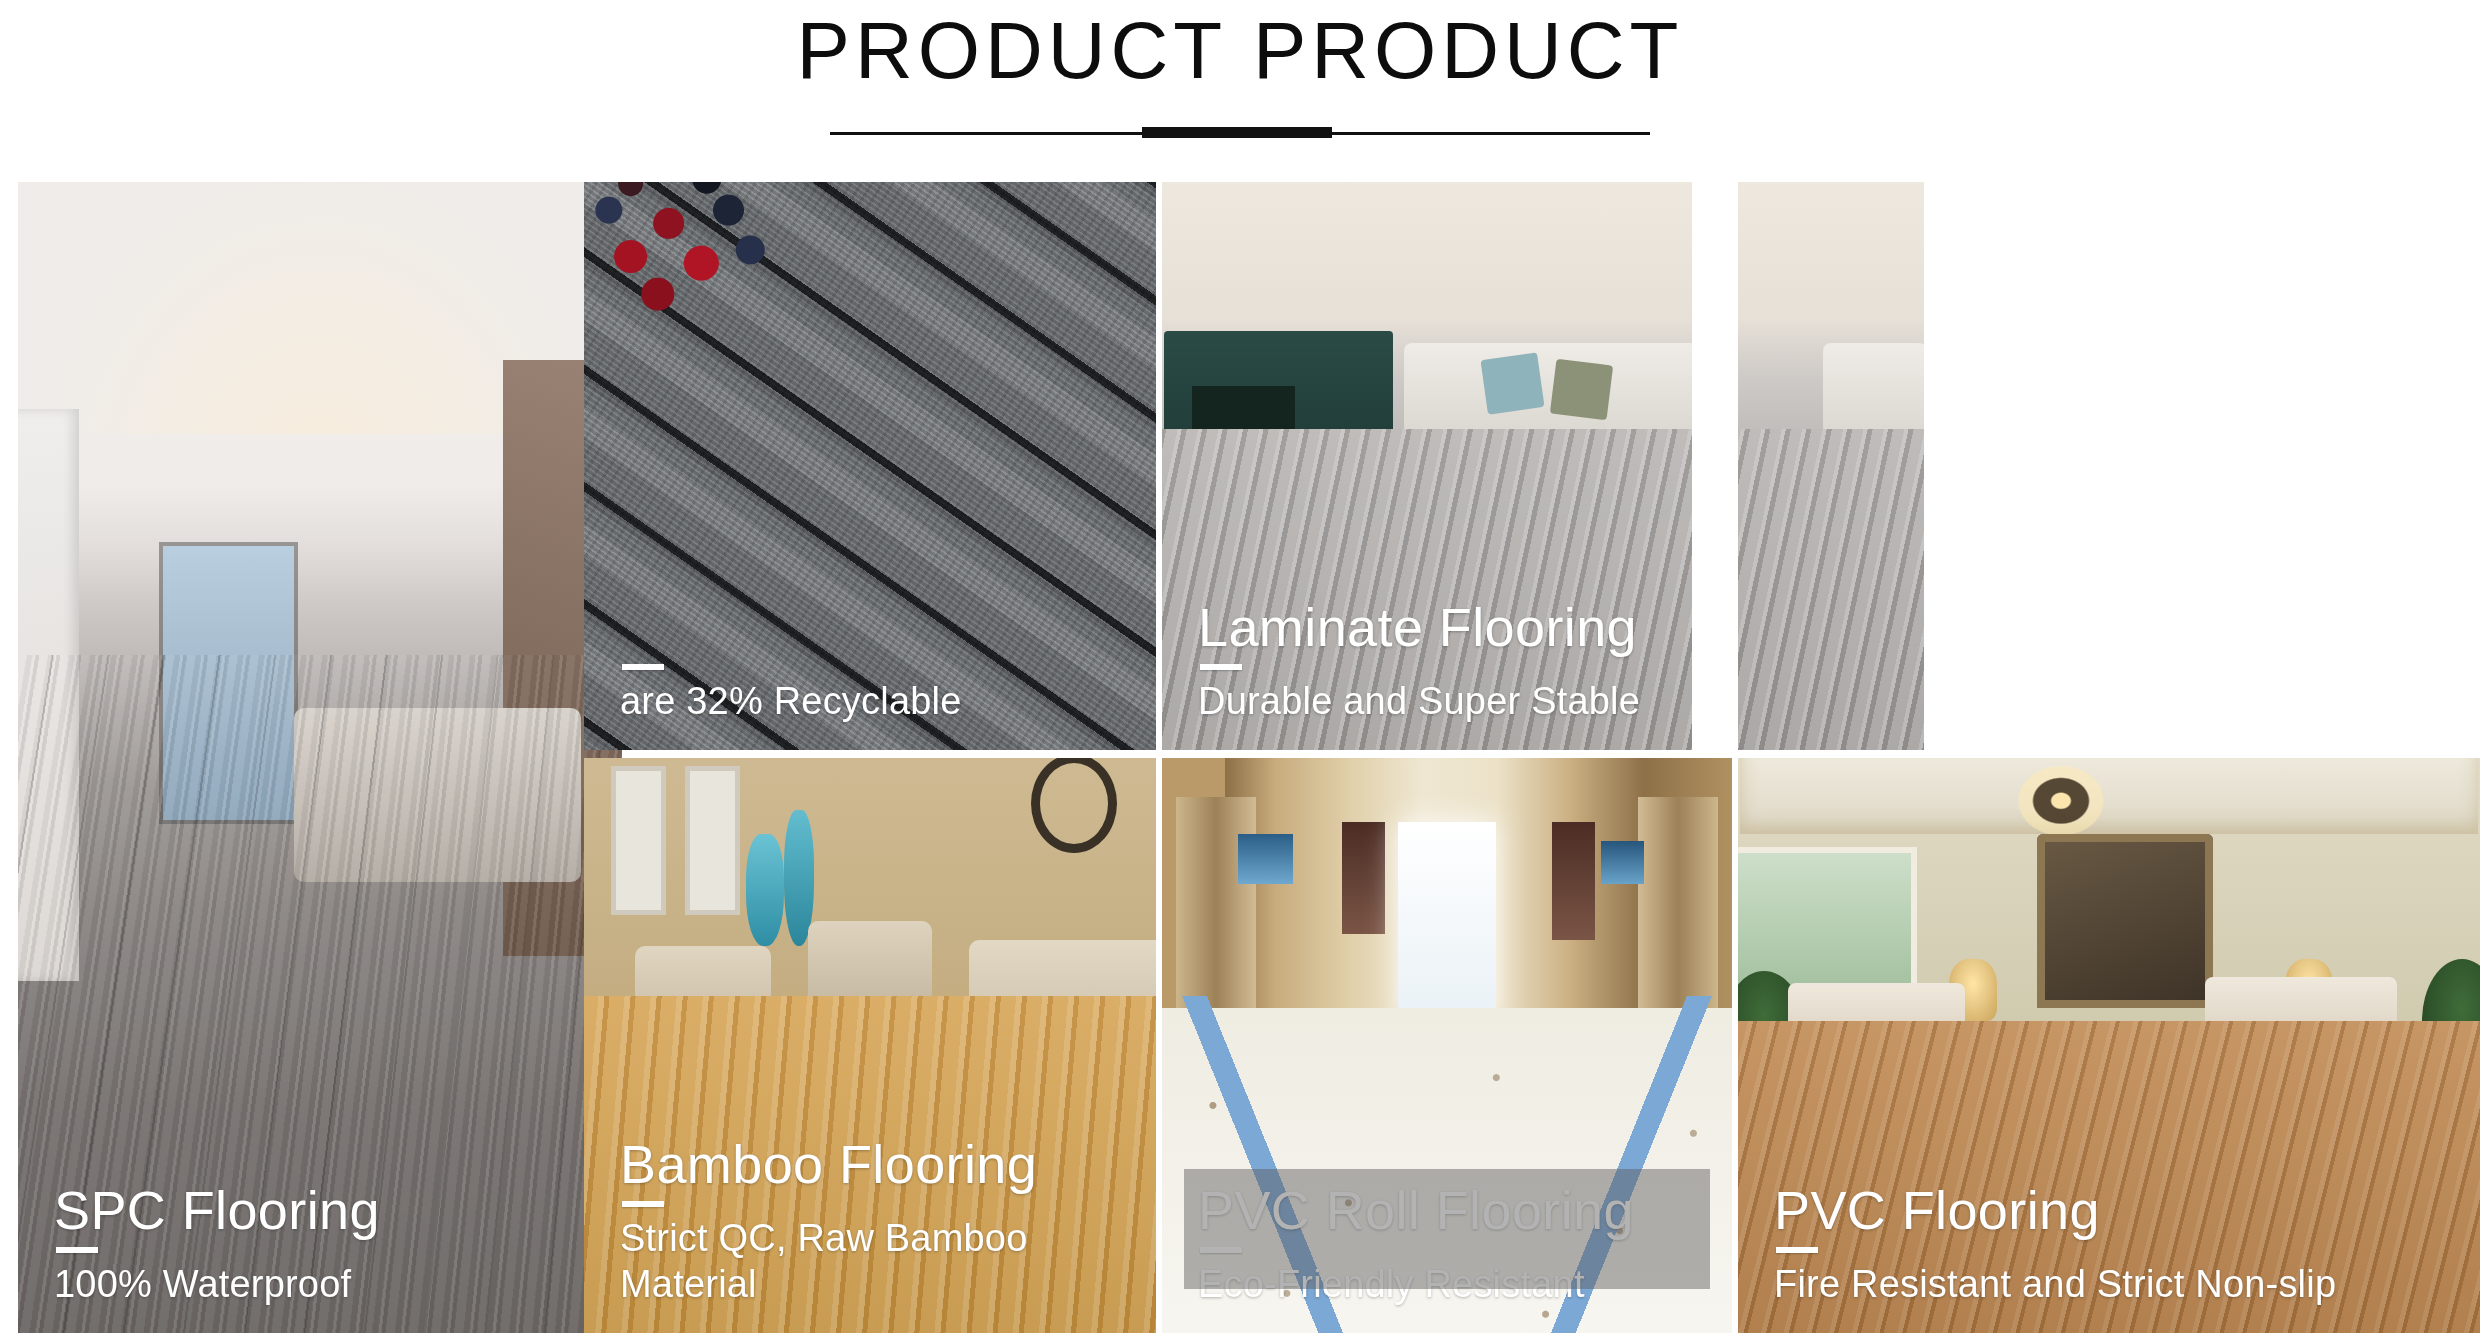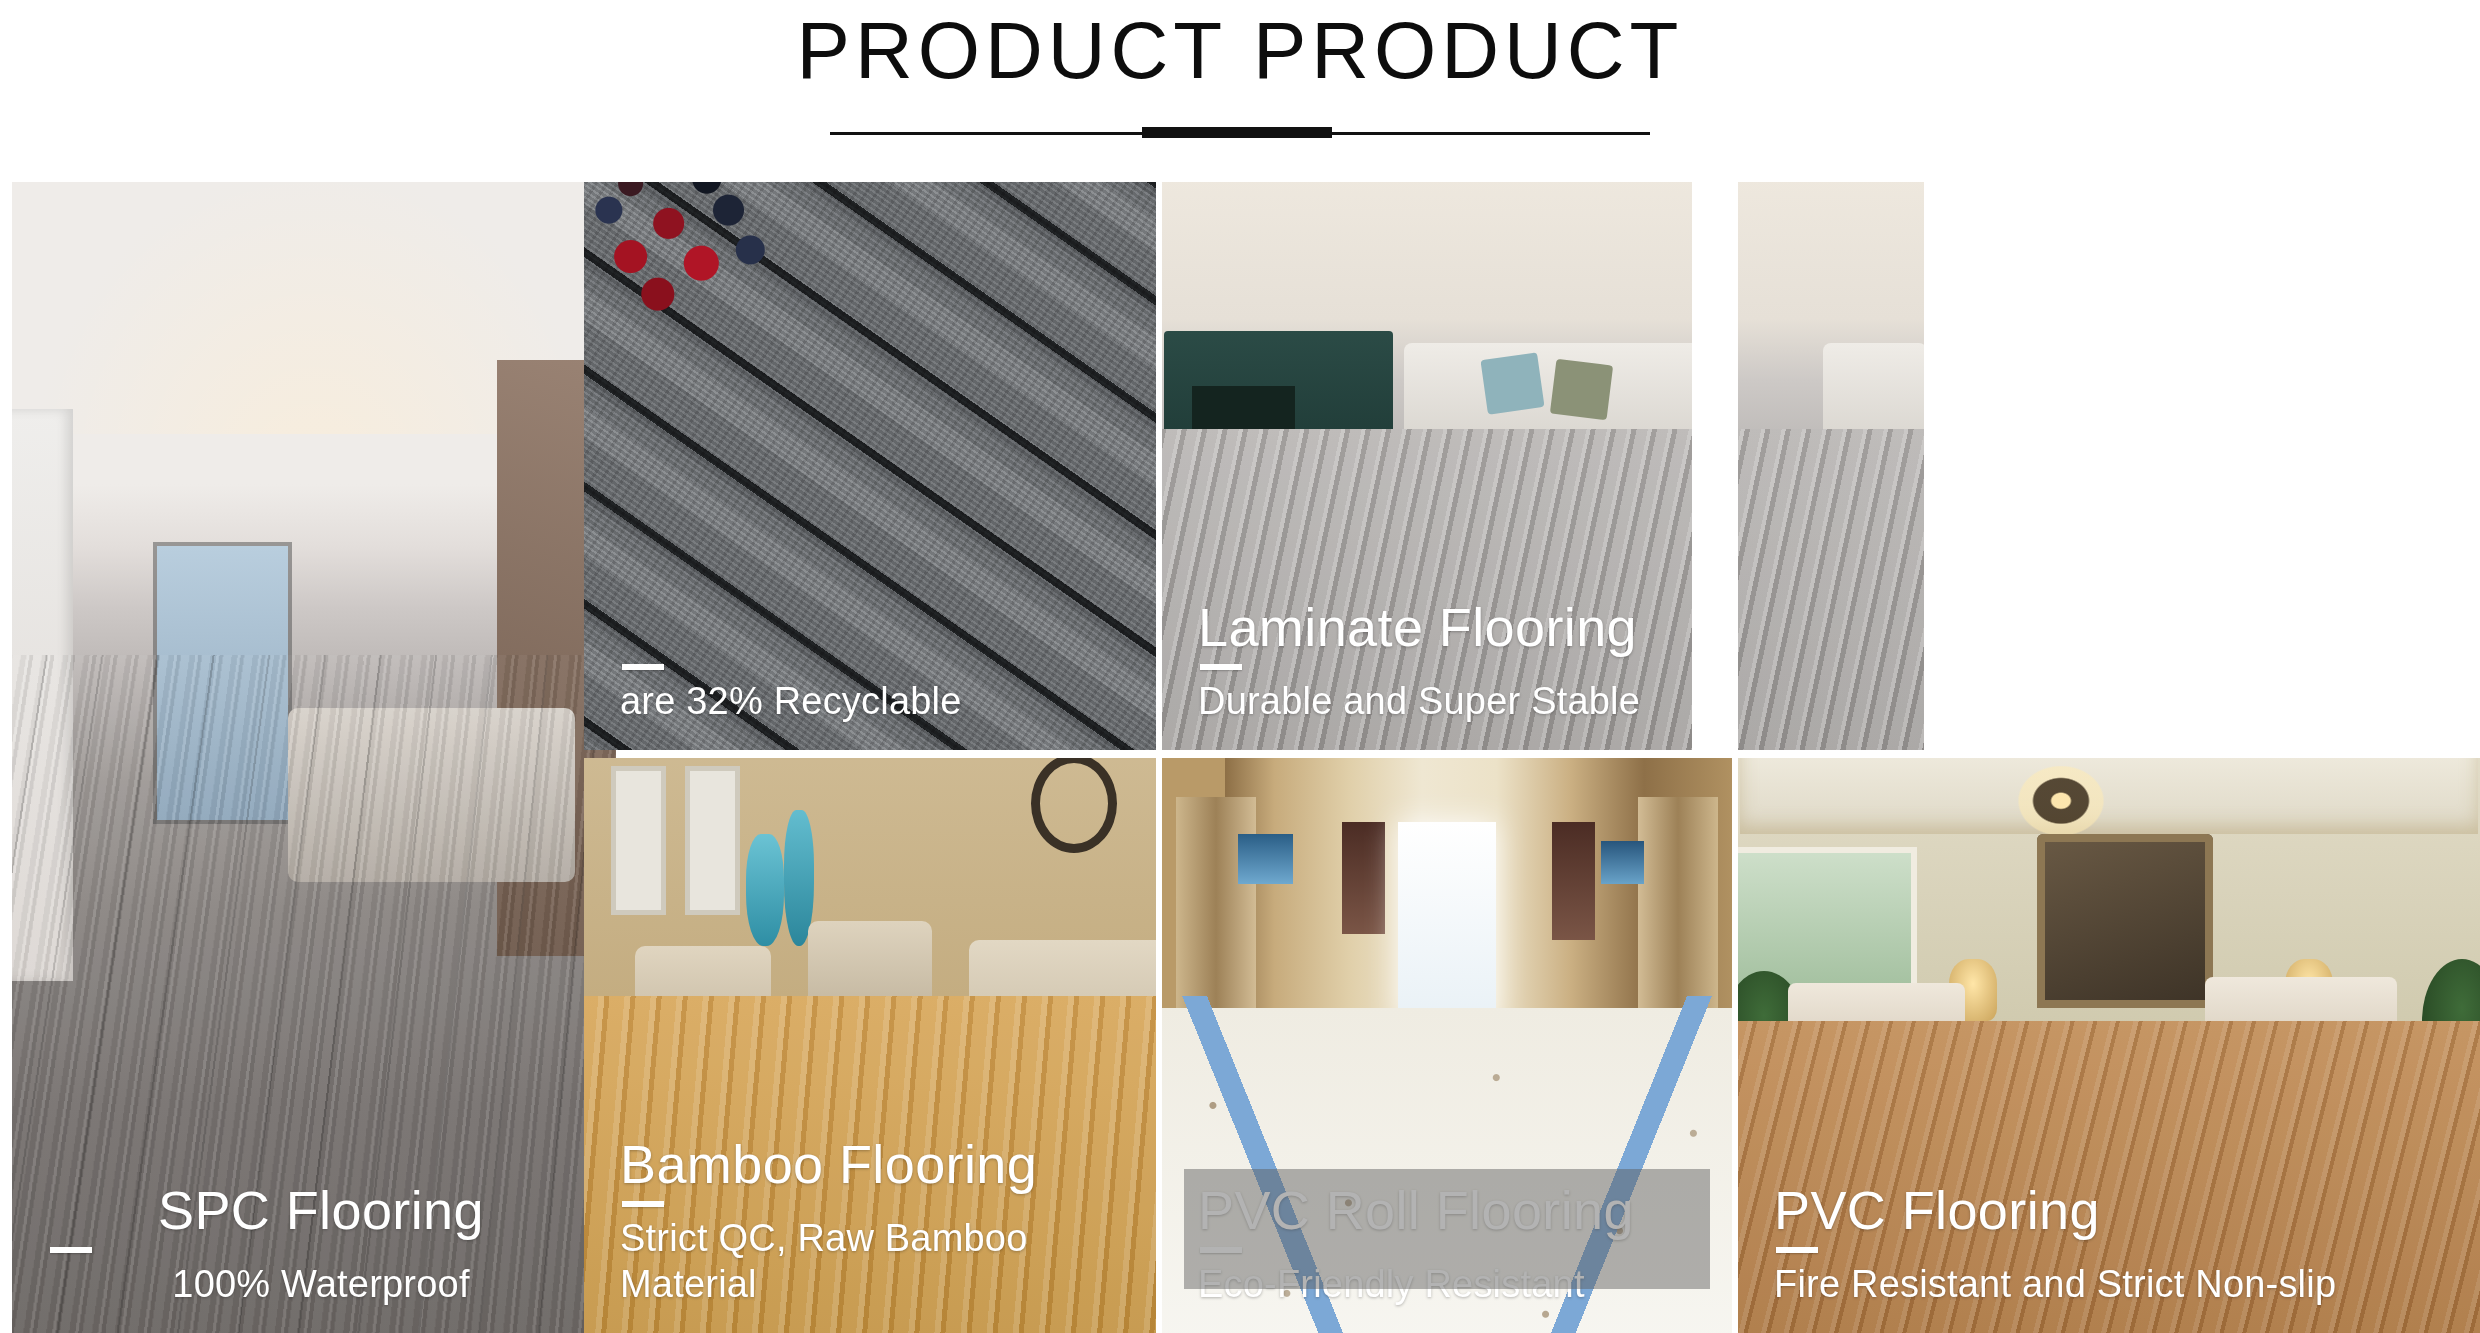--- a/index.html
+++ b/index.html
@@ -66,21 +66,21 @@
     text-shadow:0 1px 3px rgba(0,0,0,.28);
   }
   .cap-sub.nowrap { white-space:nowrap; }
 
   .cap-scrim {
     position:absolute; left:22px; right:22px; bottom:18px; top:-10px;
     background:rgba(90,90,90,0.46);
   }
 
   
-  #card-spc      { left:12px;    top:0px;   width:604px;  height:1151px;text-align:center; }
+  #card-spc      { left:18px;    top:0px;   width:604px;  height:1151px; }
   #card-comp     { left:584px;  top:0px;   width:572px;  height:568px;  }
   #card-lam      { left:1162px; top:0px;   width:530px;  height:568px;  }
   #card-lvt      { left:1928px; top:0px;   width:552px;  height:568px;  }
   #card-lvt-pad  { left:1738px; top:0px;   width:186px;  height:568px;  }
   #card-bamboo   { left:584px;  top:576px; width:572px;  height:575px;  }
   #card-pvcroll  { left:1162px; top:576px; width:570px;  height:575px;  }
   #card-pvc      { left:1738px; top:576px; width:742px;  height:575px;  }
 
   
 

